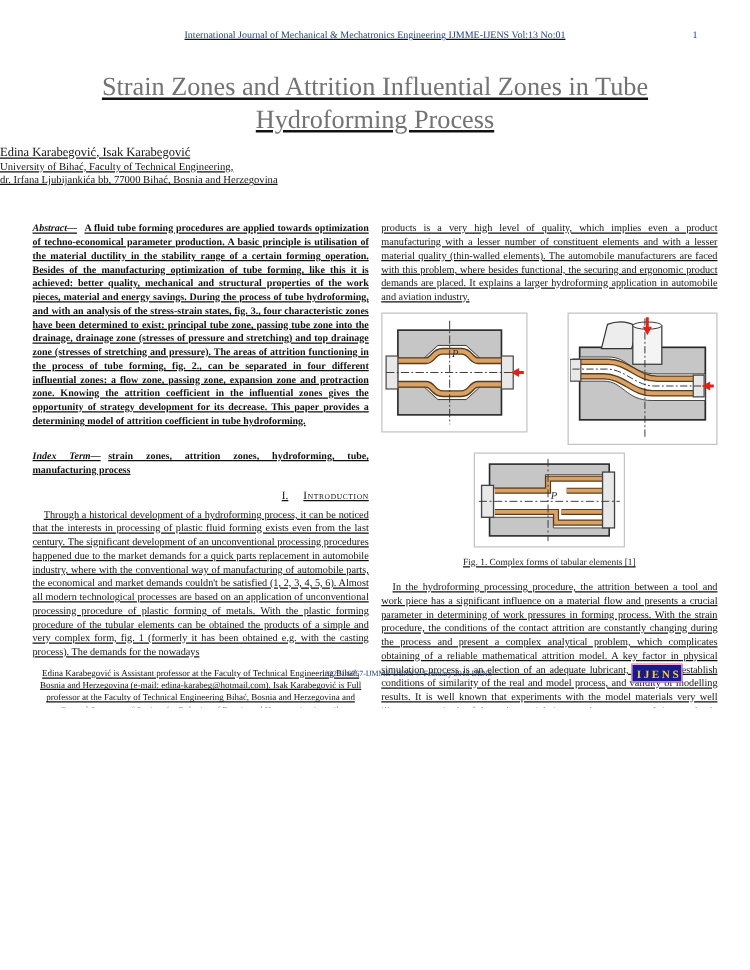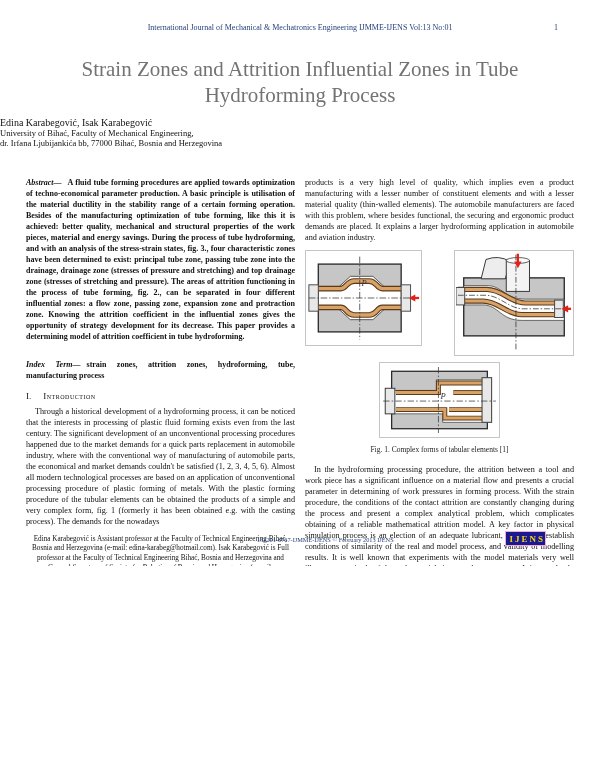--- a/index.html
+++ b/index.html
@@ -4,20 +4,21 @@
 <style>
   html,body{margin:0;padding:0;}
   .page{
     position:relative;
     width:600px;height:566px;
     background:#ffffff;
     font-family:"Liberation Serif","DejaVu Serif",serif;
     color:#111;
     overflow:hidden;
     box-sizing:border-box;
+    text-decoration:underline;
   }
   
   .hdr{
     position:relative;
     padding-top:23px;
     text-align:center;
     font-size:8px;
     color:#26427c;
   }
   .hdr .pageno{
@@ -48,21 +49,21 @@
     font-size:8.2px;
     line-height:11px;
     text-align:justify;
   }
   .abstract{font-weight:bold;font-size:8px;line-height:11px;}
   .abstract .lbl{font-style:italic;margin-right:6px;}
   .indexterms{font-weight:bold;font-size:8px;line-height:11px;margin-top:17px;}
   .indexterms .lbl{font-style:italic;margin-right:6px;}
   .sec-head{
     margin:10px 0 4px 0;
-    text-align:left;
+    text-align:right;
     font-size:9px;
   }
   .sec-head .num{margin-right:12px;}
   .sec-head .cap{font-variant:small-caps;letter-spacing:.5px;}
   .para-indent{text-indent:9px;}
   .footnote{
     margin-top:8px;
     font-size:7.2px;
     line-height:9.7px;
     text-align:center;
@@ -114,21 +115,21 @@
 <div class="page">
 
   <div class="hdr">
     <span>International Journal of Mechanical &amp; Mechatronics Engineering IJMME-IJENS Vol:13 No:01</span>
     <span class="pageno">1</span>
   </div>
 
   <div class="title">Strain Zones and Attrition Influential Zones in Tube Hydroforming Process</div>
   <div class="byline">
     <div class="authors">Edina Karabegović, Isak Karabegović</div>
-    <div class="affil">University of Bihać, Faculty of Mechanical Engineering,</div>
+    <div class="affil">University of Bihać, Faculty of Technical Engineering,</div>
     <div class="affil">dr. Irfana Ljubijankića bb, 77000 Bihać, Bosnia and Herzegovina</div>
   </div>
 
   <div class="columns">
 
     <div class="col">
       <div class="abstract">
         <span class="lbl">Abstract—</span><span>A fluid tube forming procedures are applied towards optimization of techno-economical parameter production. A basic principle is utilisation of the material ductility in the stability range of a certain forming operation. Besides of the manufacturing optimization of tube forming, like this it is achieved: better quality, mechanical and structural properties of the work pieces, material and energy savings. During the process of tube hydroforming, and with an analysis of the stress-strain states, fig. 3., four characteristic zones have been determined to exist: principal tube zone, passing tube zone into the drainage, drainage zone (stresses of pressure and stretching) and top drainage zone (stresses of stretching and pressure). The areas of attrition functioning in the process of tube forming, fig. 2., can be separated in four different influential zones: a flow zone, passing zone, expansion zone and protraction zone. Knowing the attrition coefficient in the influential zones gives the opportunity of strategy development for its decrease. This paper provides a determining model of attrition coefficient in tube hydroforming.</span>
       </div>
 

